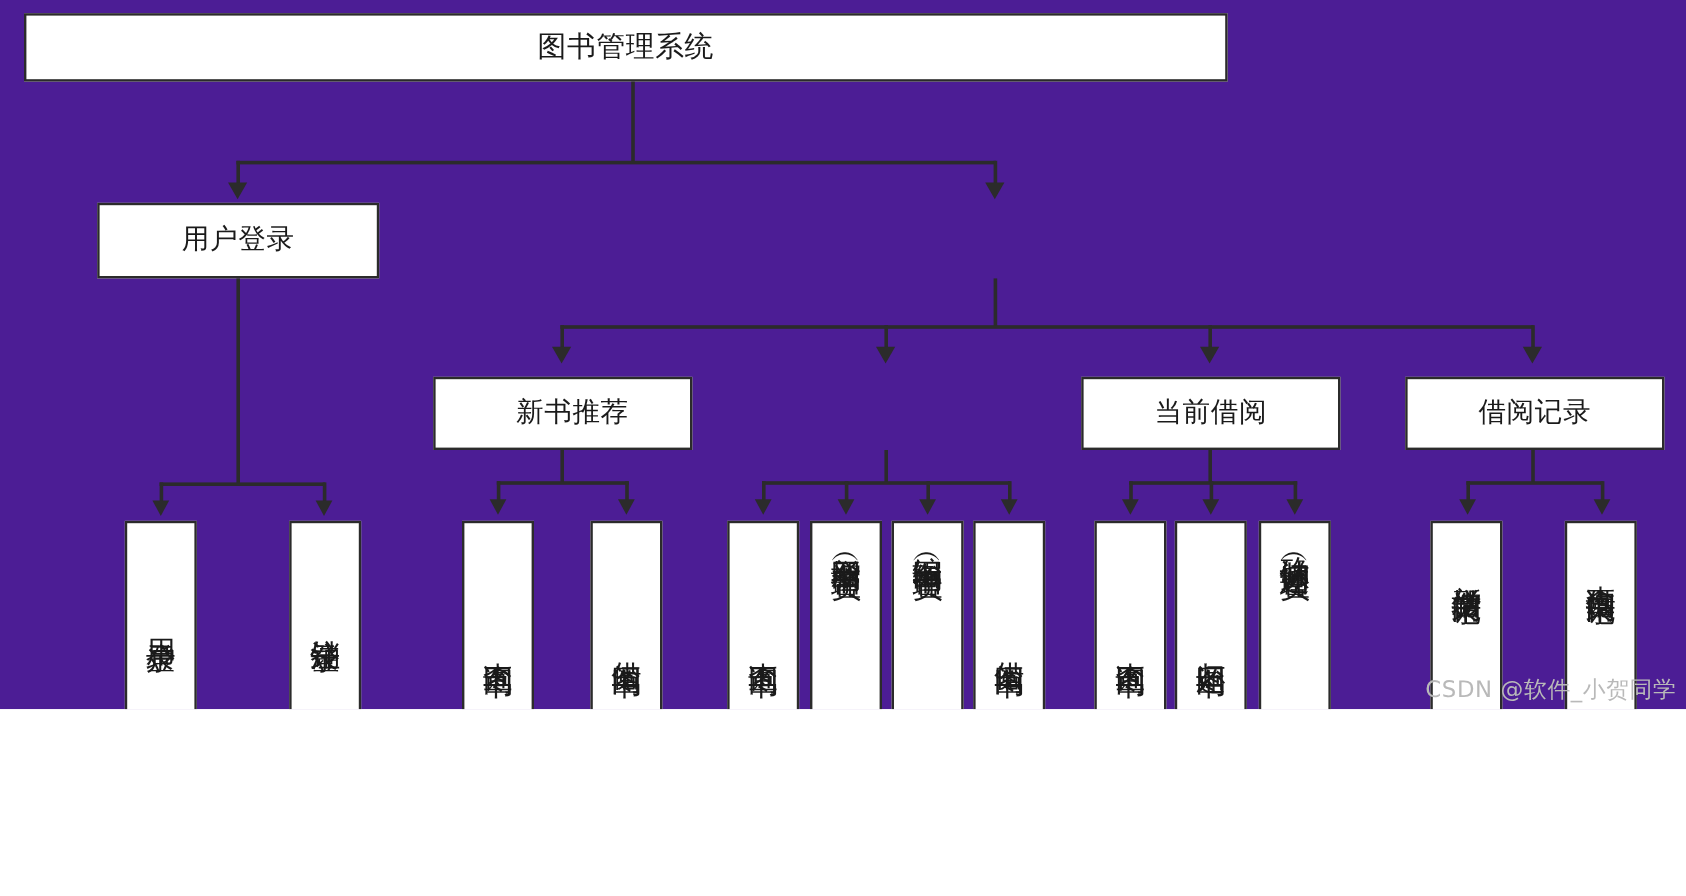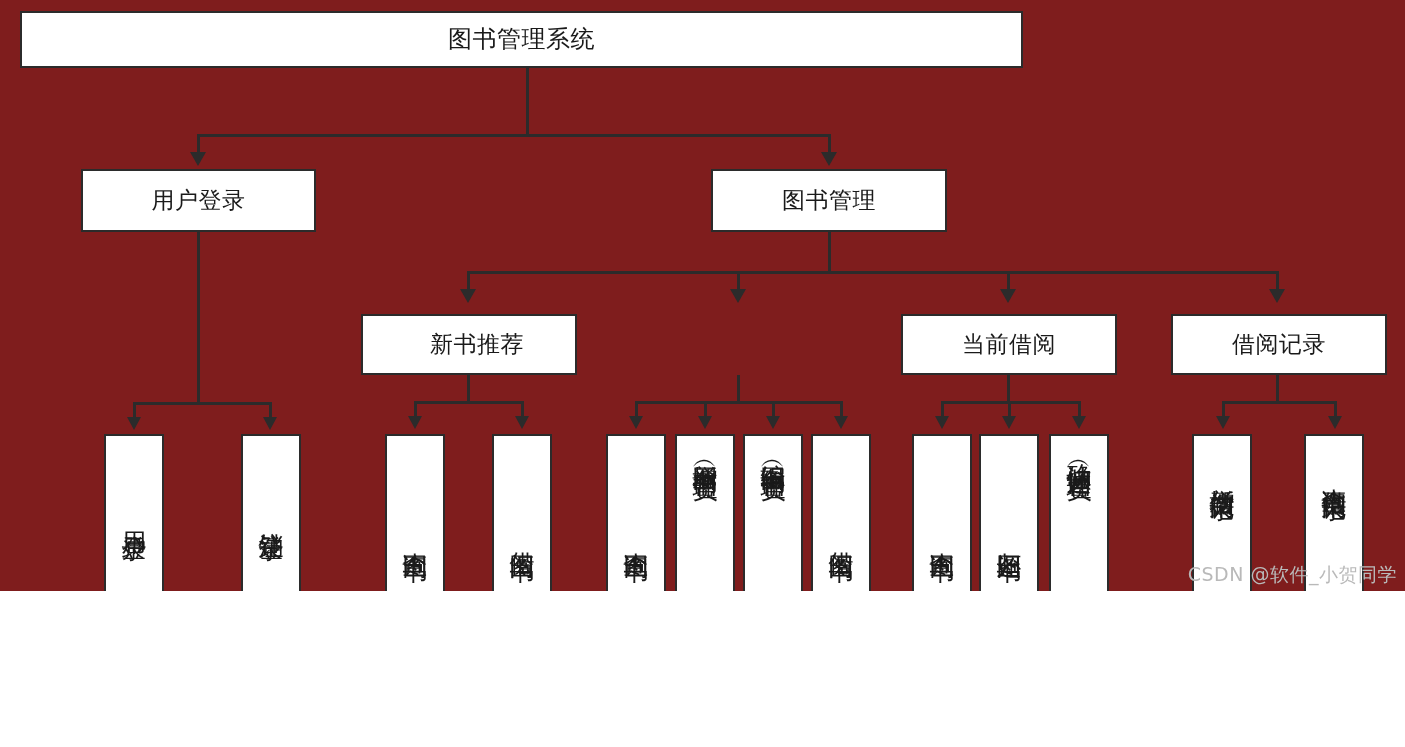--- a/index.html
+++ b/index.html
@@ -7,21 +7,21 @@
     padding: 0;
     background: #ffffff;
   }
   body {
     font-family: "DejaVu Sans", "Liberation Sans", sans-serif;
   }
   #canvas {
     position: relative;
     width: 1405px;
     height: 591px;
-    background: #7f1d1d;
+    background: #4c1d95;
     overflow: hidden;
   }
   
   .node {
     position: absolute;
     box-sizing: border-box;
     background: #ffffff;
     border: 2.5px solid #2b2b2b;
     display: flex;
     align-items: center;
@@ -111,23 +111,20 @@
   <div class="conn hline" style="left:197px; top:134px; width:633px; height:2.5px;"></div>
   <div class="conn vline" style="left:197px; top:134px; width:2.5px; height:20px;"></div>
   <div class="arrow" style="left:190px; top:152px;"></div>
   <div class="conn vline" style="left:828px; top:134px; width:2.5px; height:20px;"></div>
   <div class="arrow" style="left:821px; top:152px;"></div>
 
   <div class="node horiz" style="left:81px; top:169px; width:235px; height:63px;">
     <span class="label">用户登录</span>
   </div>
 
-  <div class="node horiz" style="left:711px; top:169px; width:236px; height:63px;">
-    <span class="label">图书管理</span>
-  </div>
 
   <div class="conn vline" style="left:197px; top:232px; width:2.5px; height:172px;"></div>
   <div class="conn hline" style="left:133px; top:402px; width:138px; height:2.5px;"></div>
   <div class="conn vline" style="left:133px; top:402px; width:2.5px; height:16px;"></div>
   <div class="arrow small" style="left:127px; top:417px;"></div>
   <div class="conn vline" style="left:269px; top:402px; width:2.5px; height:16px;"></div>
   <div class="arrow small" style="left:263px; top:417px;"></div>
 
   <div class="conn vline" style="left:828px; top:232px; width:2.5px; height:41px;"></div>
   <div class="conn hline" style="left:467px; top:271px; width:811px; height:2.5px;"></div>

